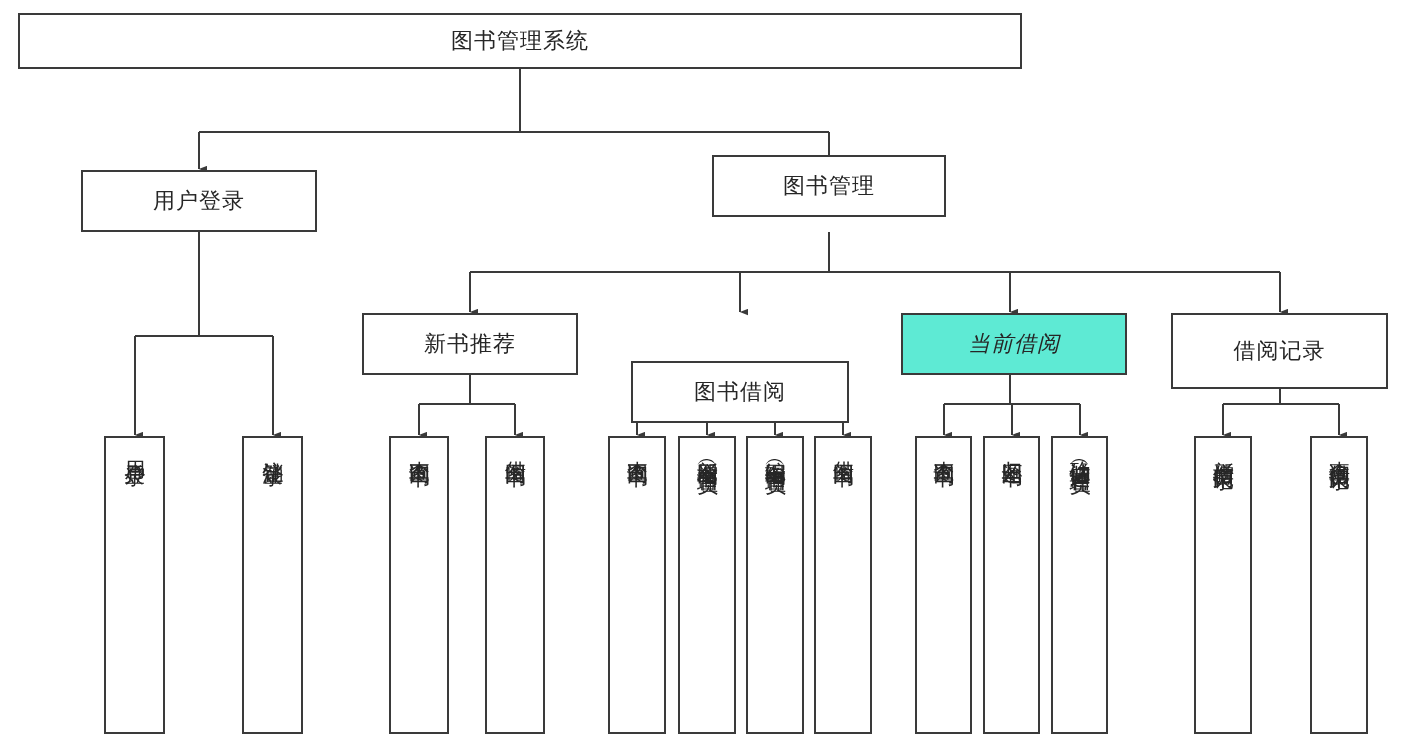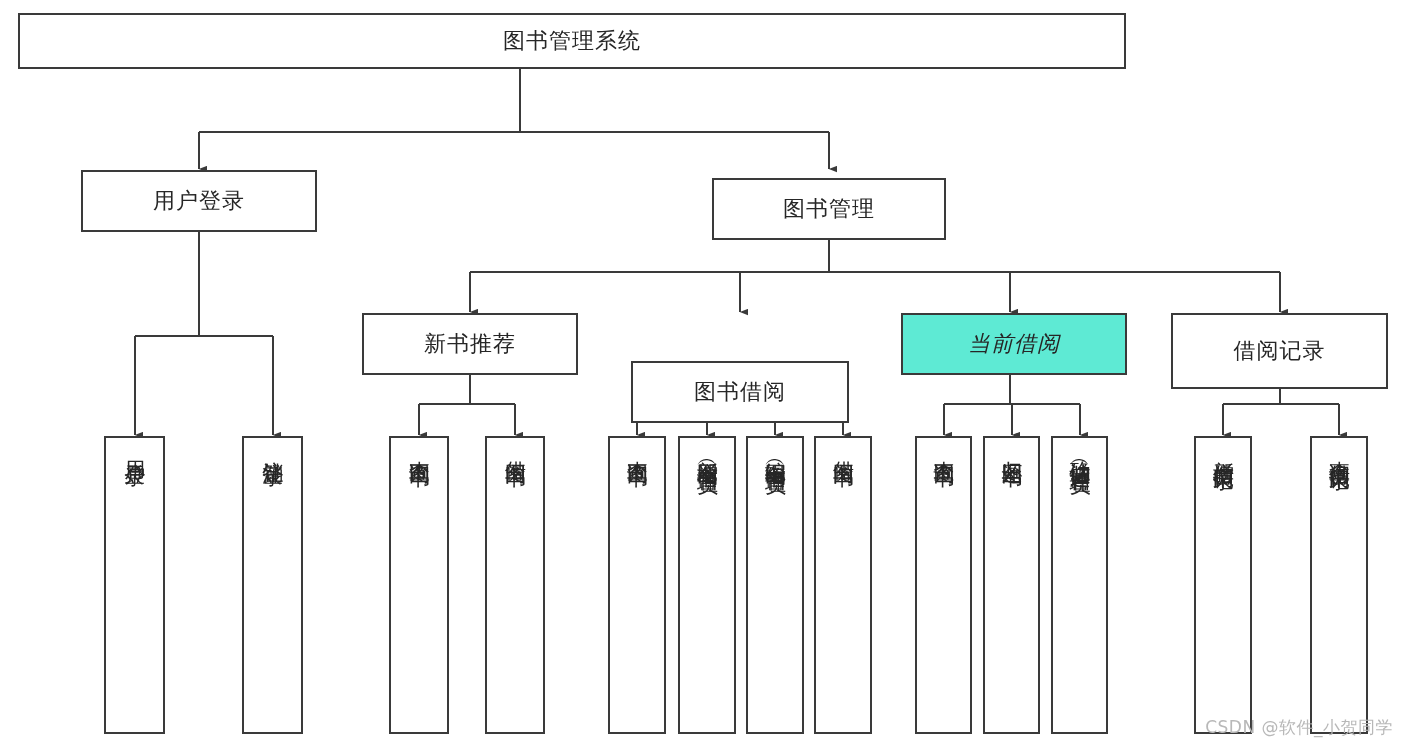--- a/index.html
+++ b/index.html
@@ -111,27 +111,27 @@
       <line x1="944" y1="404" x2="1080" y2="404" stroke="#3a3a3a" stroke-width="2.5" shape-rendering="crispEdges"></line>
       <line x1="944" y1="404" x2="944" y2="435" stroke="#3a3a3a" stroke-width="2.5" shape-rendering="crispEdges" marker-end="url(#arrowhead)"></line>
       <line x1="1012" y1="404" x2="1012" y2="435" stroke="#3a3a3a" stroke-width="2.5" shape-rendering="crispEdges" marker-end="url(#arrowhead)"></line>
       <line x1="1080" y1="404" x2="1080" y2="435" stroke="#3a3a3a" stroke-width="2.5" shape-rendering="crispEdges" marker-end="url(#arrowhead)"></line>
       <line x1="1280" y1="375" x2="1280" y2="404" stroke="#3a3a3a" stroke-width="2.5" shape-rendering="crispEdges"></line>
       <line x1="1223" y1="404" x2="1339" y2="404" stroke="#3a3a3a" stroke-width="2.5" shape-rendering="crispEdges"></line>
       <line x1="1223" y1="404" x2="1223" y2="435" stroke="#3a3a3a" stroke-width="2.5" shape-rendering="crispEdges" marker-end="url(#arrowhead)"></line>
       <line x1="1339" y1="404" x2="1339" y2="435" stroke="#3a3a3a" stroke-width="2.5" shape-rendering="crispEdges" marker-end="url(#arrowhead)"></line>
     </svg>
   <div id="node-layer">
-      <div class="node-box" style="left: 18px; top: 13px; width: 1108px; height: 56px; border-color: rgb(58, 58, 58); background: rgb(255, 255, 255);">
+      <div class="node-box" style="left: 18px; top: 13px; width: 1004px; height: 56px; border-color: rgb(58, 58, 58); background: rgb(255, 255, 255);">
         <span class="node-label-h" style="color: rgb(38, 38, 38);">图书管理系统</span>
       </div>
       <div class="node-box" style="left: 81px; top: 170px; width: 236px; height: 62px; border-color: rgb(58, 58, 58); background: rgb(255, 255, 255);">
         <span class="node-label-h" style="color: rgb(38, 38, 38);">用户登录</span>
       </div>
-      <div class="node-box" style="left: 712px; top: 178px; width: 234px; height: 62px; border-color: rgb(58, 58, 58); background: rgb(255, 255, 255);">
+      <div class="node-box" style="left: 712px; top: 155px; width: 234px; height: 62px; border-color: rgb(58, 58, 58); background: rgb(255, 255, 255);">
         <span class="node-label-h" style="color: rgb(38, 38, 38);">图书管理</span>
       </div>
       <div class="node-box" style="left: 362px; top: 313px; width: 216px; height: 62px; border-color: rgb(58, 58, 58); background: rgb(255, 255, 255);">
         <span class="node-label-h" style="color: rgb(38, 38, 38); text-align: right;">新书推荐</span>
       </div>
       <div class="node-box" style="left: 631px; top: 313px; width: 218px; height: 62px; border-color: rgb(58, 58, 58); background: rgb(255, 255, 255); margin-top: 48px;">
         <span class="node-label-h" style="color: rgb(38, 38, 38);">图书借阅</span>
       </div>
       <div class="node-box" style="left: 901px; top: 313px; width: 226px; height: 62px; border-color: rgb(58, 58, 58); background: #5eead4; font-style: italic;">
         <span class="node-label-h" style="color: rgb(38, 38, 38);">当前借阅</span>
@@ -172,14 +172,13 @@
       <div class="node-box leaf" style="left: 1051px; top: 436px; width: 57px; height: 298px; border-color: rgb(58, 58, 58); background: rgb(255, 255, 255);">
         <span class="node-label-v" style="color: rgb(38, 38, 38);">确认归还（管理员）</span>
       </div>
       <div class="node-box leaf" style="left: 1194px; top: 436px; width: 58px; height: 298px; border-color: rgb(58, 58, 58); background: rgb(255, 255, 255);">
         <span class="node-label-v" style="color: rgb(38, 38, 38);">新增借阅记录</span>
       </div>
       <div class="node-box leaf" style="left: 1310px; top: 436px; width: 58px; height: 298px; border-color: rgb(58, 58, 58); background: rgb(255, 255, 255);">
         <span class="node-label-v" style="color: rgb(38, 38, 38);">查询借阅记录</span>
       </div>
     </div>
-  <div class="watermark">CSDN @软件_小贺同学</div>
 </div>
 
 </body></html>

